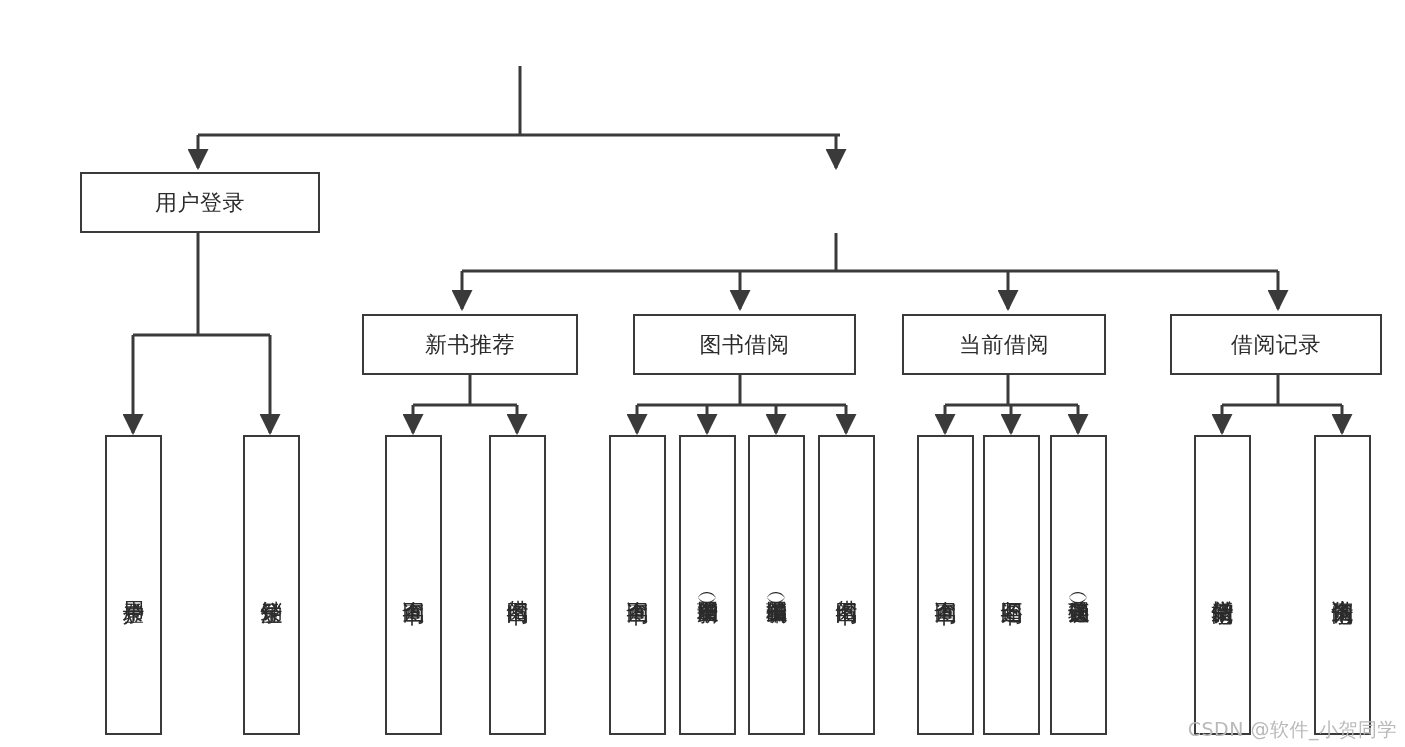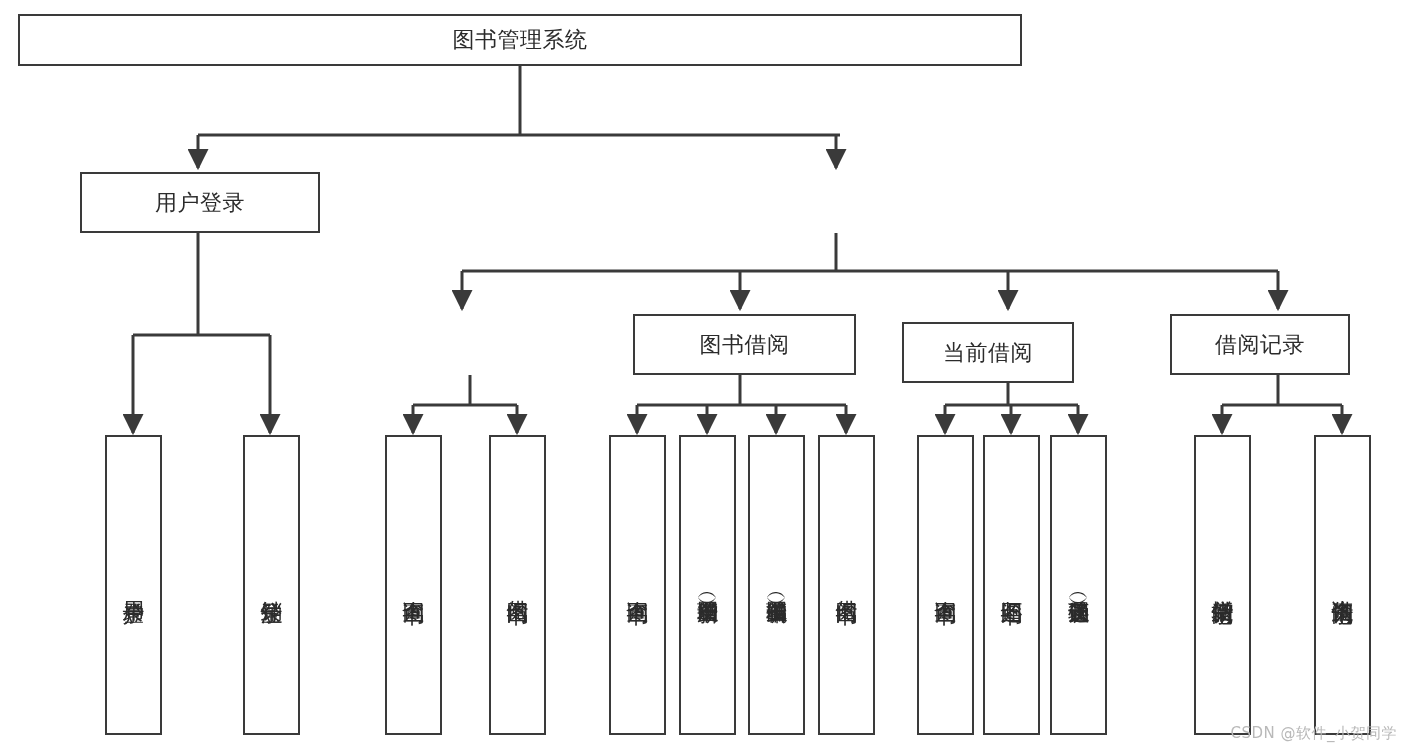--- a/index.html
+++ b/index.html
@@ -49,21 +49,21 @@
     white-space: nowrap;
   }
   .node.vert.tight {
     font-size: 21px;
     letter-spacing: 0px;
   }
   #watermark {
     position: absolute;
     right: 8px;
     bottom: 4px;
-    font-size: 15px;
+    font-size: 19px;
     color: #b9b9b9;
     letter-spacing: 0.5px;
     white-space: nowrap;
   }
 </style>
 </head>
 <body>
 
 <div id="canvas">
 
@@ -110,27 +110,27 @@
       <path d="M 1011 405 L 1011 433" marker-end="url(#arrow)"></path>
       <path d="M 1078 405 L 1078 433" marker-end="url(#arrow)"></path>
 
       <path d="M 1278 375 L 1278 405"></path>
       <path d="M 1222 405 L 1342 405"></path>
       <path d="M 1222 405 L 1222 433" marker-end="url(#arrow)"></path>
       <path d="M 1342 405 L 1342 433" marker-end="url(#arrow)"></path>
     </g>
   </svg>
 
-  <div class="node horiz" style="left:18px;top:14px;width:1004px;height:52px;">图书管理系统</div>
 
   <div class="node horiz" style="left:80px;top:172px;width:240px;height:61px;">用户登录</div>
 
+  <div class="node horiz" style="left:362px;top:314px;width:216px;height:61px;">新书推荐</div>
   <div class="node horiz" style="left:633px;top:314px;width:223px;height:61px;">图书借阅</div>
-  <div class="node horiz" style="left:902px;top:314px;width:172px;height:61px;margin-top:8px;">当前借阅</div>
-  <div class="node horiz" style="left:1170px;top:314px;width:180px;height:61px;">借阅记录</div>
+  <div class="node horiz" style="left:902px;top:314px;width:204px;height:61px;">当前借阅</div>
+  <div class="node horiz" style="left:1170px;top:314px;width:212px;height:61px;">借阅记录</div>
 
   <div class="node vert" style="left:105px;top:435px;width:57px;height:300px;">用户登录</div>
   <div class="node vert" style="left:243px;top:435px;width:57px;height:300px;">注销登录</div>
 
   <div class="node vert" style="left:385px;top:435px;width:57px;height:300px;">查询图书</div>
   <div class="node vert" style="left:489px;top:435px;width:57px;height:300px;">借阅图书</div>
 
   <div class="node vert" style="left:609px;top:435px;width:57px;height:300px;">查询图书</div>
   <div class="node vert tight" style="left:679px;top:435px;width:57px;height:300px;">新增图书（管理员）</div>
   <div class="node vert tight" style="left:748px;top:435px;width:57px;height:300px;">编辑图书（管理员）</div>

